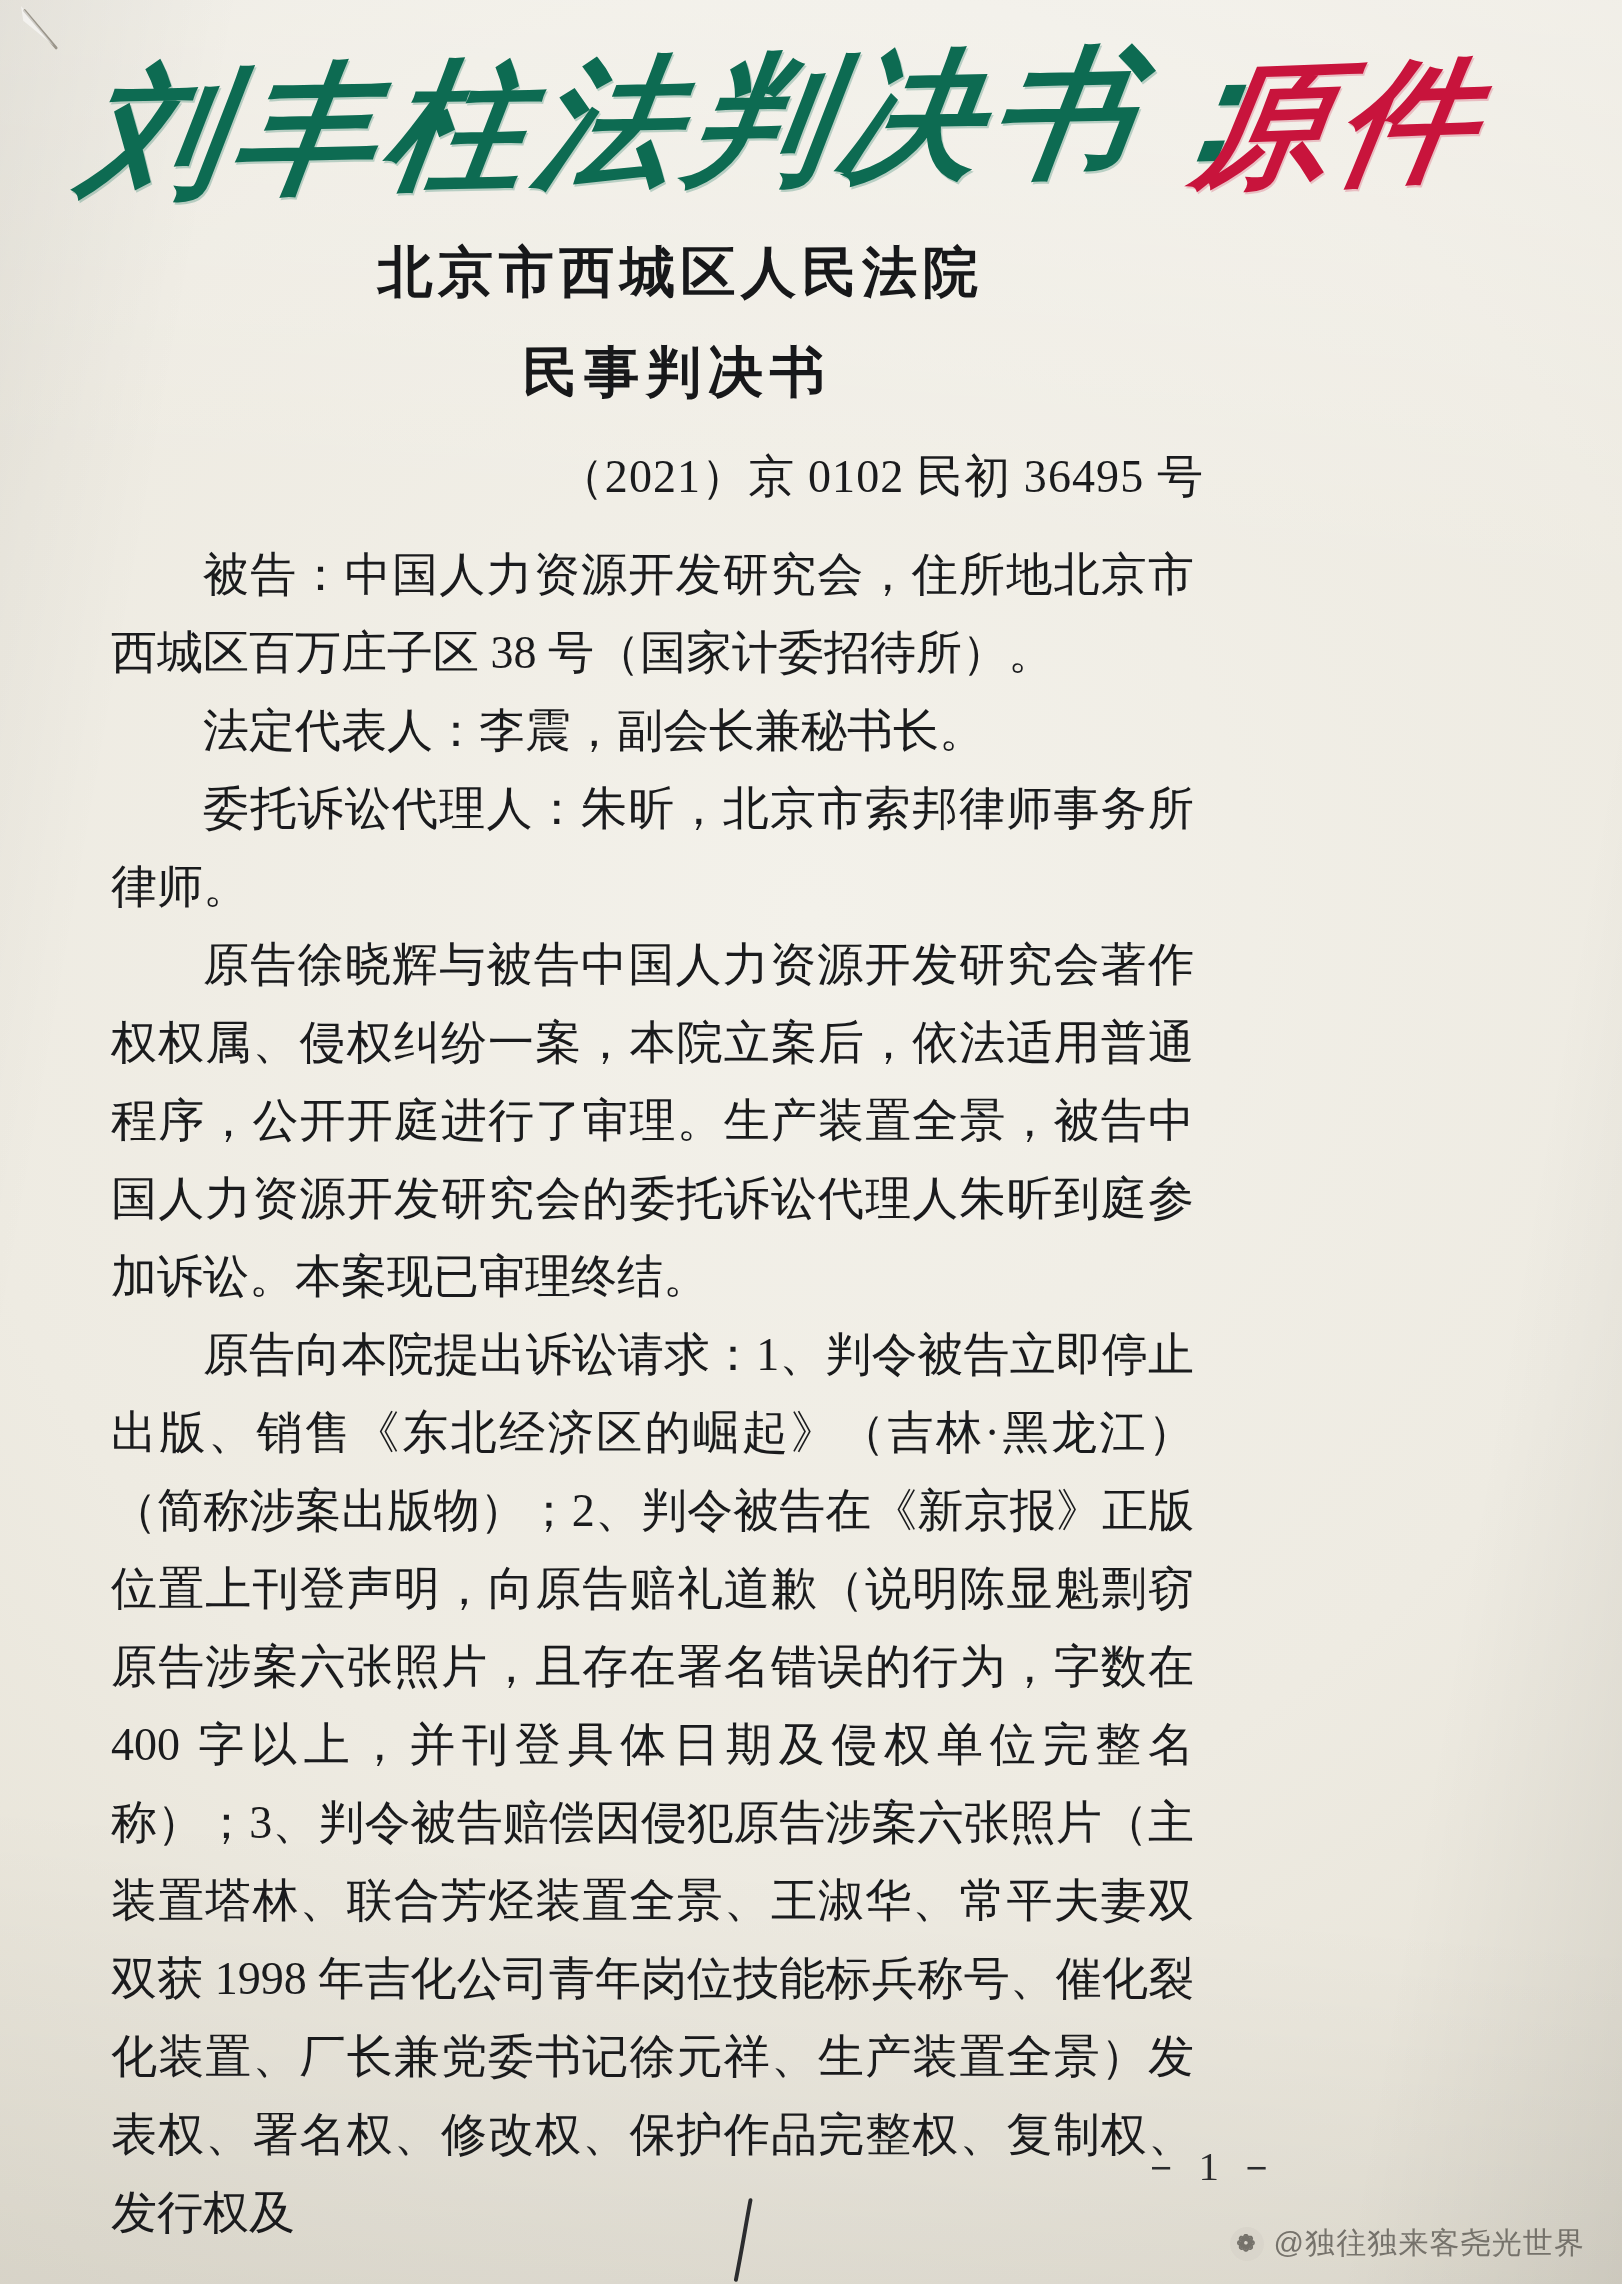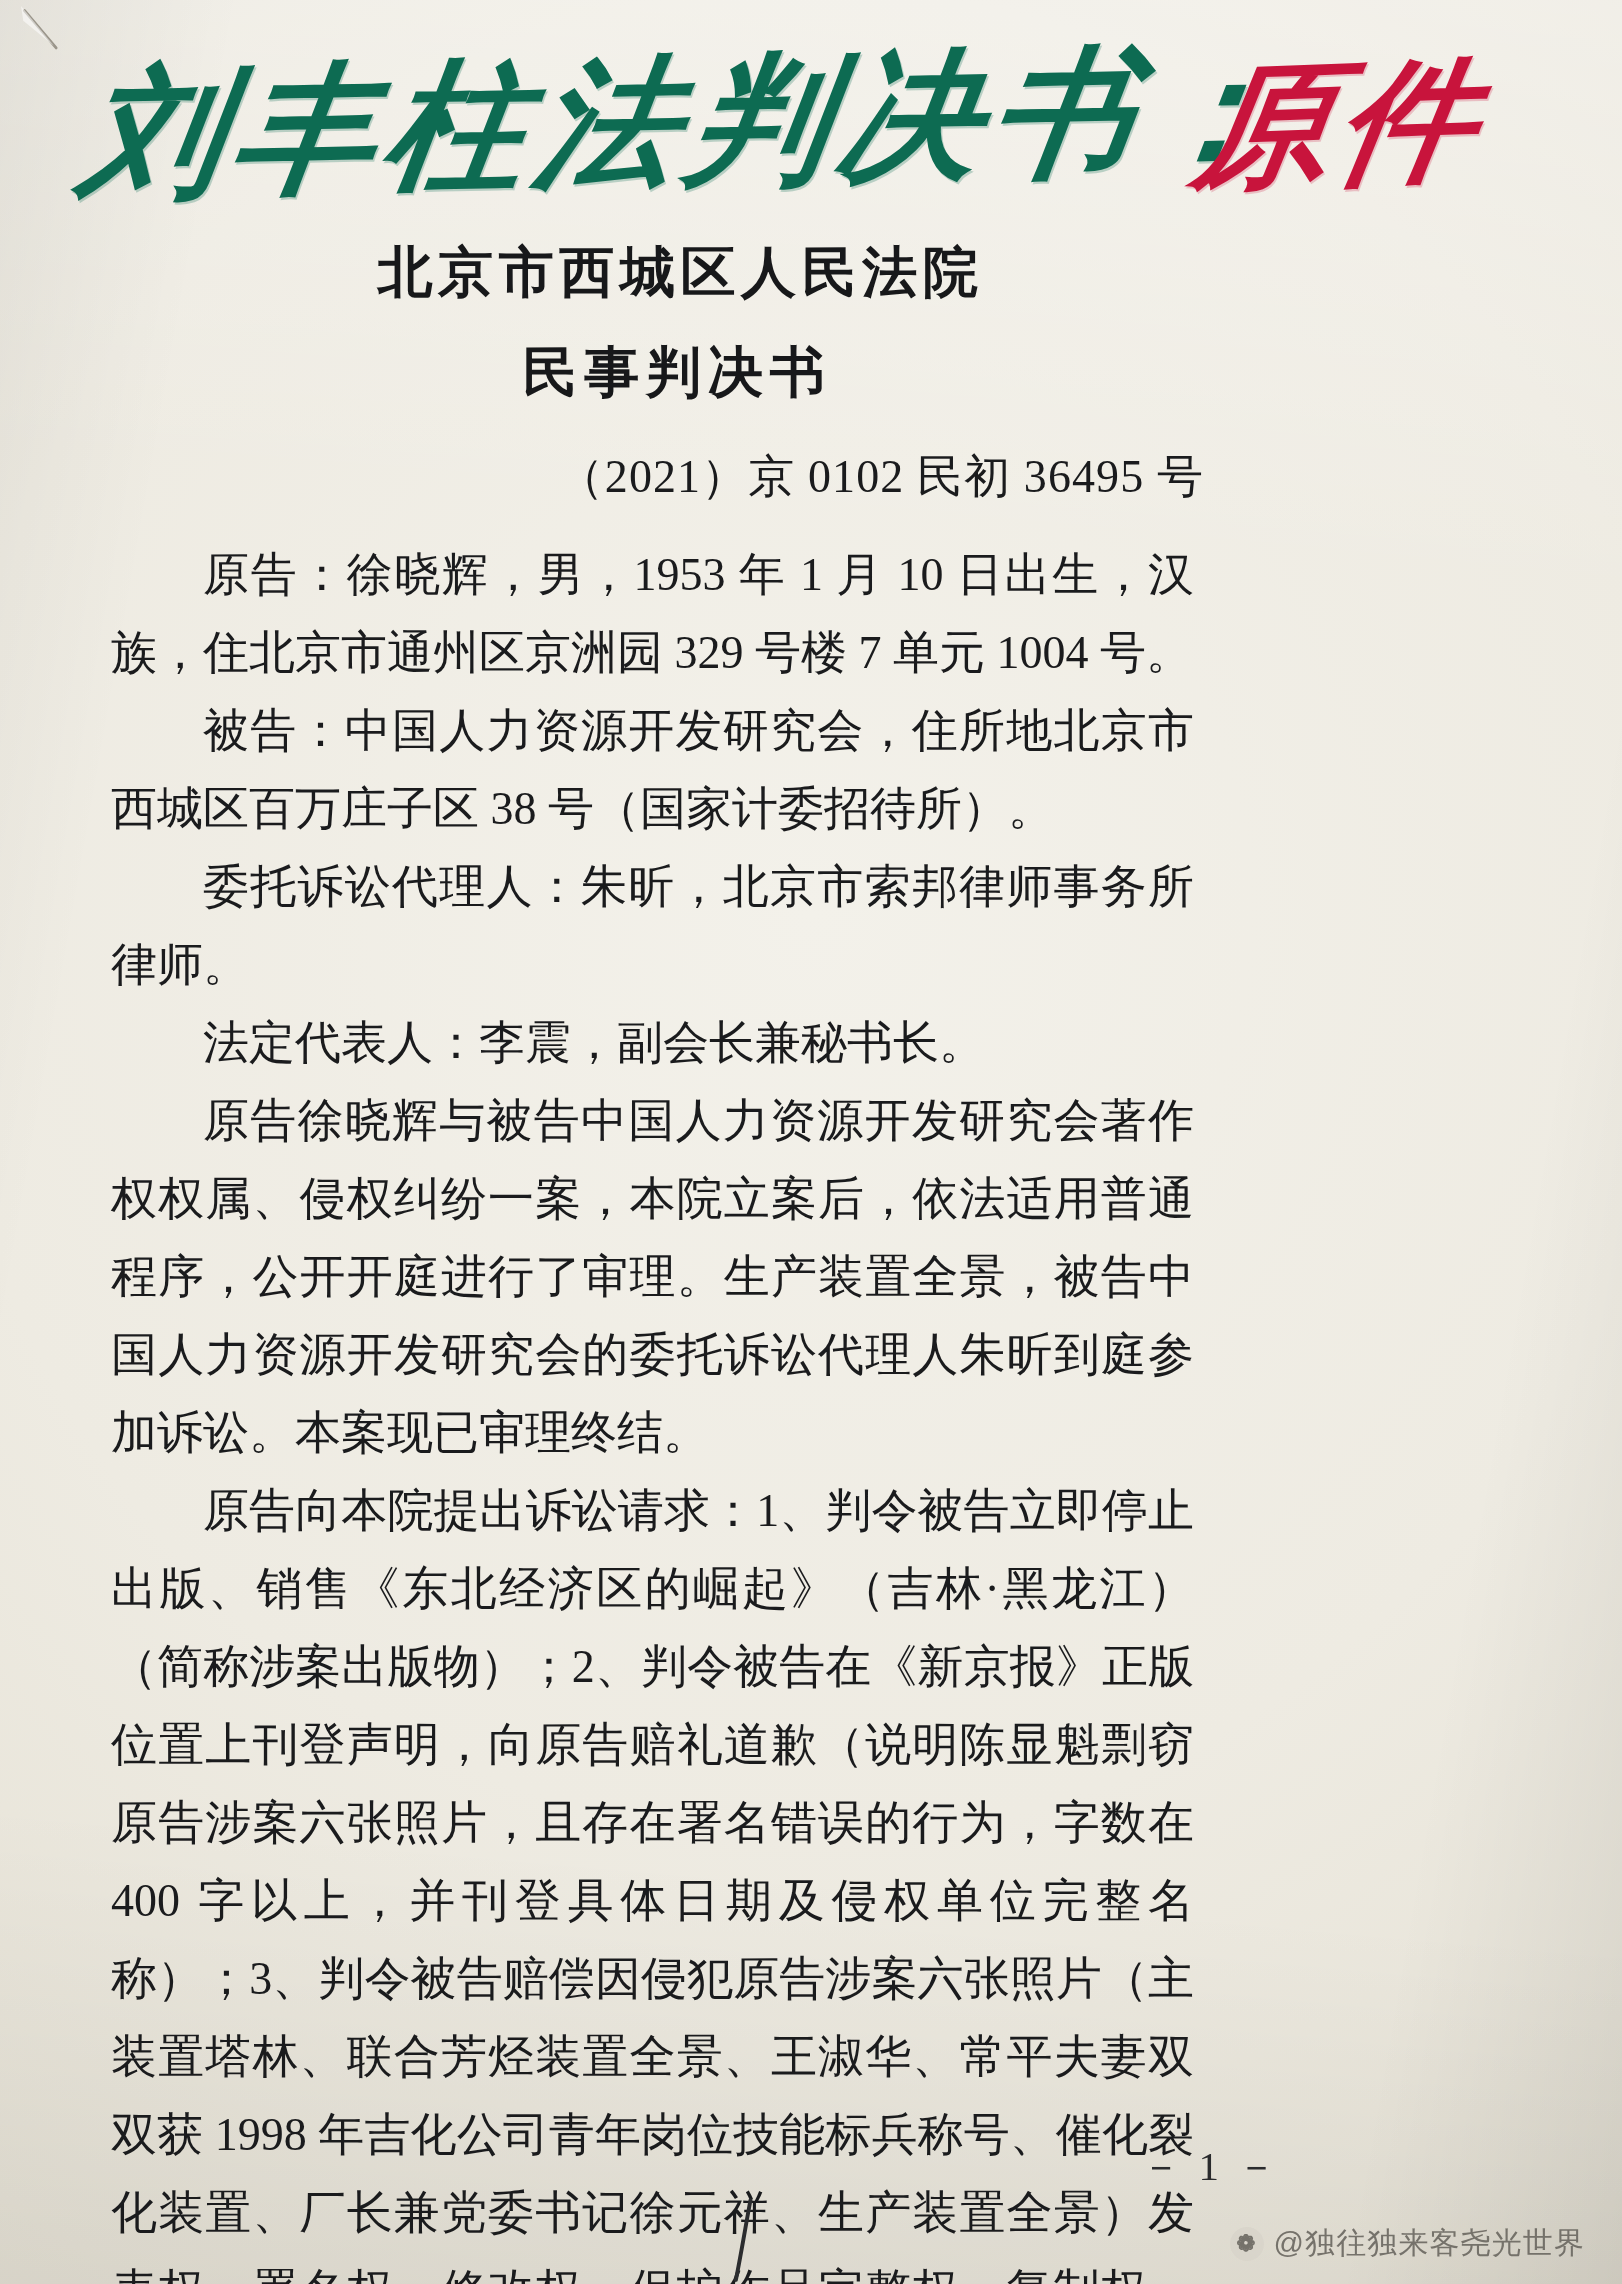--- a/index.html
+++ b/index.html
@@ -184,24 +184,23 @@
     <div class="hw-text">刘丰柱法判决书：</div>
     <div class="hw-text-red">原件</div>
   </div>
 
   <div class="doc">
     <div class="court-name">北京市西城区人民法院</div>
     <div class="doc-title">民事判决书</div>
     <div class="case-no">（2021）京 0102 民初 36495 号</div>
 
     <div class="body-text">
-      <p>原告：徐晓辉，男，1953 年 1 月 10 日出生，汉族，住北京市通州区京洲园 329 号楼 7 单元 1004 号。</p>
       <p>被告：中国人力资源开发研究会，住所地北京市西城区百万庄子区 38 号（国家计委招待所）。</p>
+      <p>法定代表人：李震，副会长兼秘书长。</p>
       <p>委托诉讼代理人：朱昕，北京市索邦律师事务所律师。</p>
-      <p>法定代表人：李震，副会长兼秘书长。</p>
       <p>原告徐晓辉与被告中国人力资源开发研究会著作权权属、侵权纠纷一案，本院立案后，依法适用普通程序，公开开庭进行了审理。生产装置全景，被告中国人力资源开发研究会的委托诉讼代理人朱昕到庭参加诉讼。本案现已审理终结。</p>
       <p>原告向本院提出诉讼请求：1、判令被告立即停止出版、销售《东北经济区的崛起》（吉林·黑龙江）（简称涉案出版物）；2、判令被告在《新京报》正版位置上刊登声明，向原告赔礼道歉（说明陈显魁剽窃原告涉案六张照片，且存在署名错误的行为，字数在 400 字以上，并刊登具体日期及侵权单位完整名称）；3、判令被告赔偿因侵犯原告涉案六张照片（主装置塔林、联合芳烃装置全景、王淑华、常平夫妻双双获 1998 年吉化公司青年岗位技能标兵称号、催化裂化装置、厂长兼党委书记徐元祥、生产装置全景）发表权、署名权、修改权、保护作品完整权、复制权、发行权及</p>
     </div>
   </div>
 
   <div class="page-number">－ 1 －</div>
 
   <svg class="stray-mark" viewBox="0 0 60 150">
     <path d="M38 4 C30 46, 22 96, 12 146" stroke="#2b2c2e" stroke-width="7" fill="none" stroke-linecap="round"></path>
   </svg>

